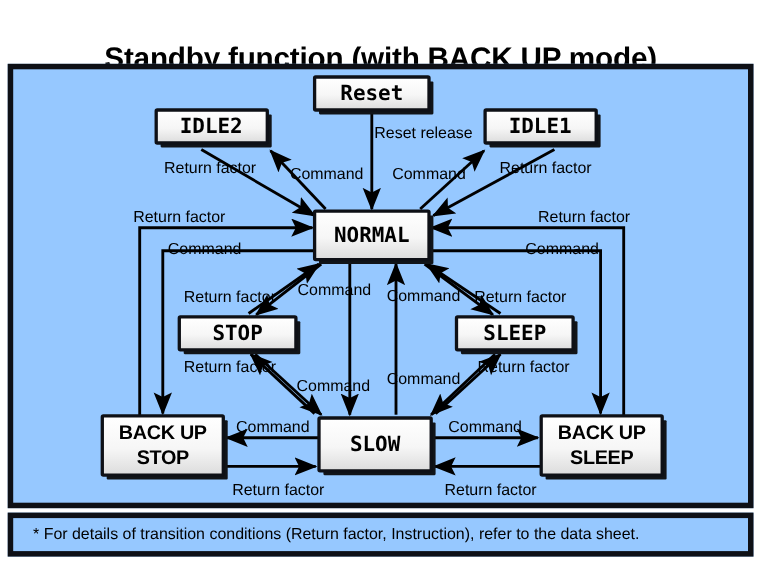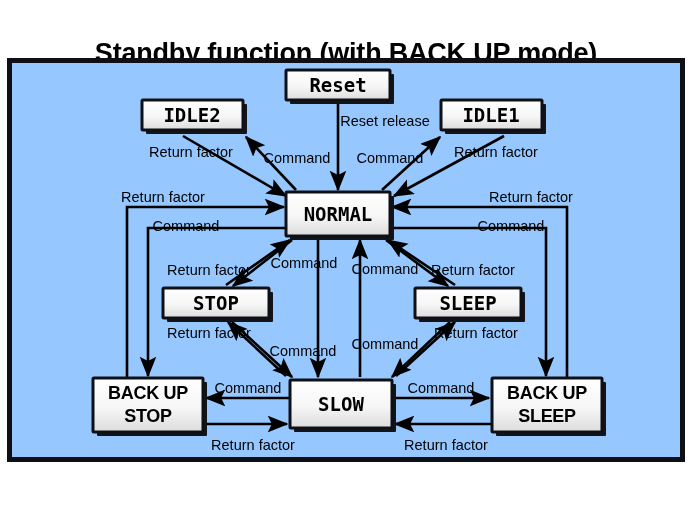--- a/index.html
+++ b/index.html
@@ -209,13 +209,16 @@
       <text class="edgelabel" x="385" y="345">Command</text>
       <text class="edgelabel" x="476" y="334">Return factor</text>
 
       <text class="edgelabel" x="248" y="389">Command</text>
       <text class="edgelabel" x="441" y="389">Command</text>
       <text class="edgelabel" x="253" y="446">Return factor</text>
       <text class="edgelabel" x="446" y="446">Return factor</text>
     </g>
   </svg>
 
+  <div class="note">
+    <span>* For details of transition conditions (Return factor, Instruction), refer to the data sheet.</span>
+  </div>
 </div>
 
 </body></html>

